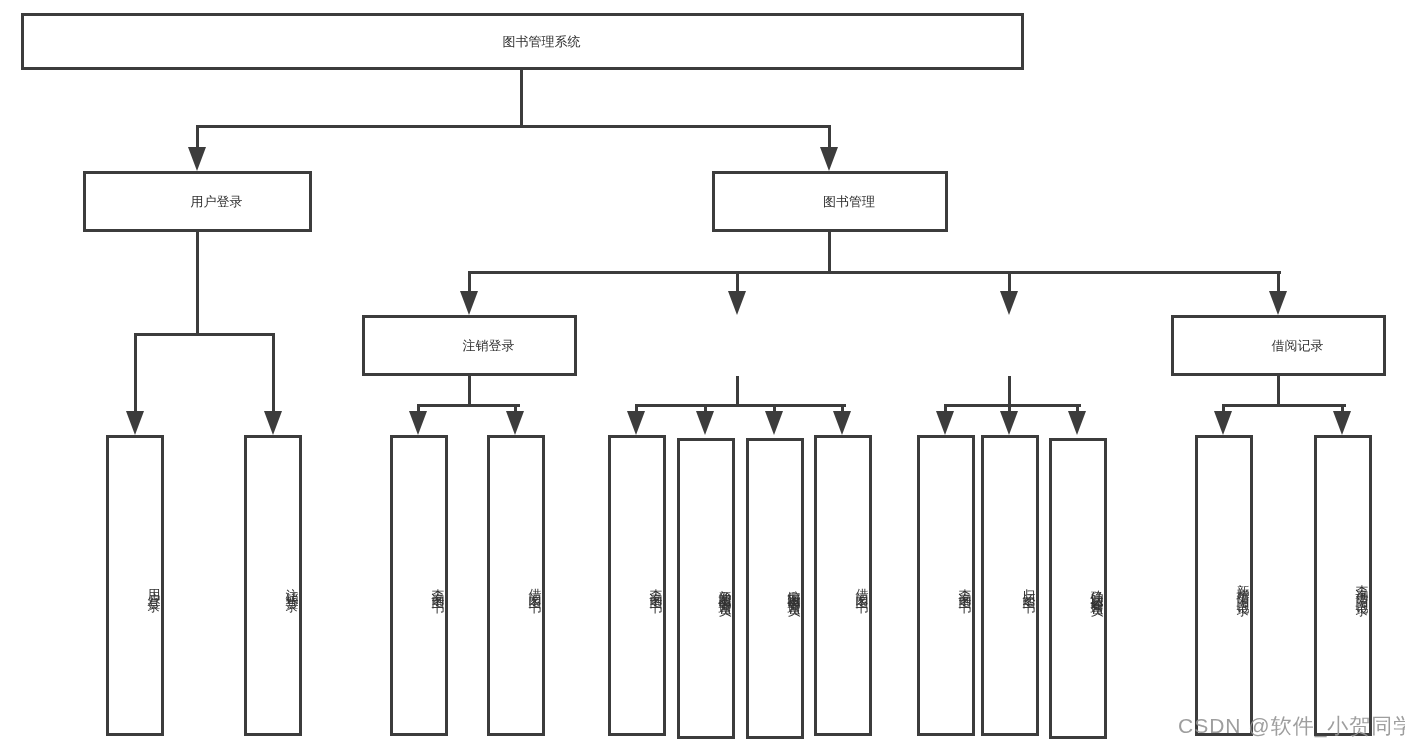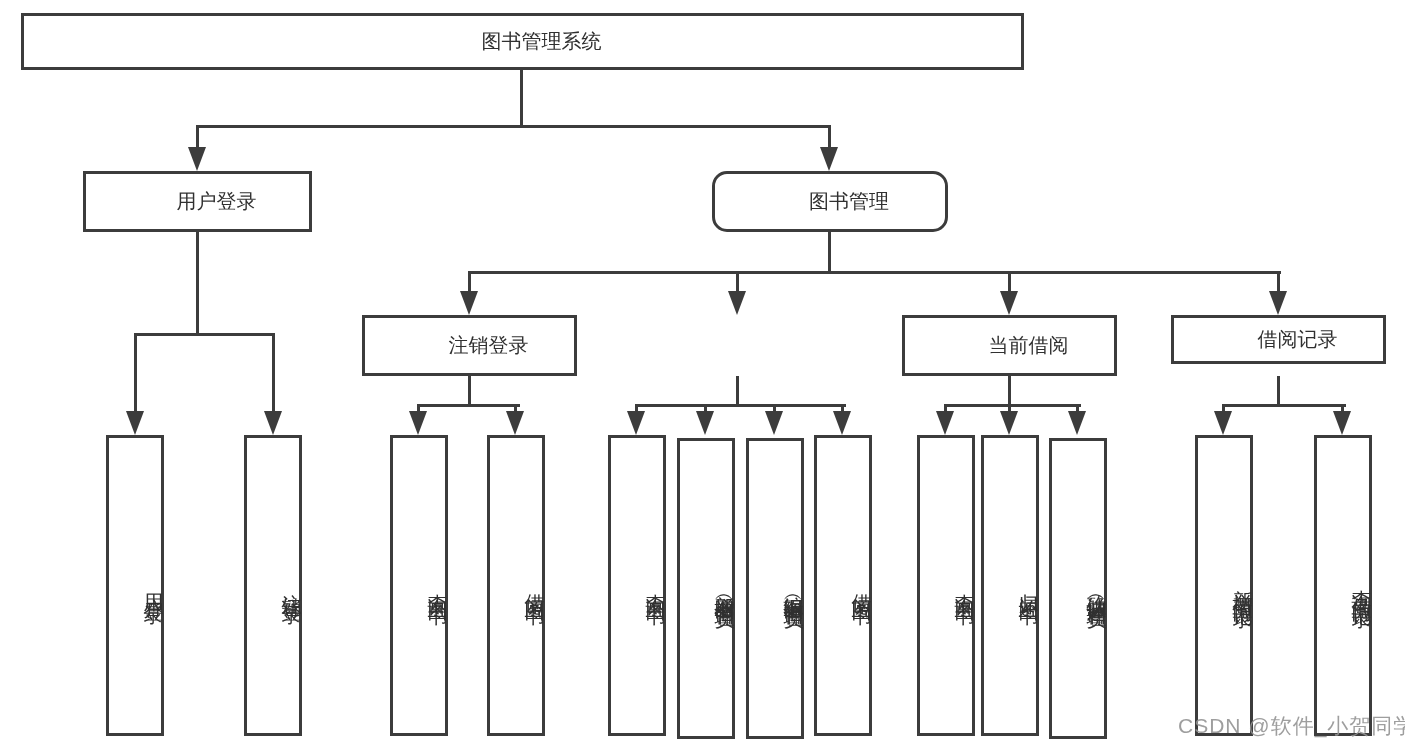--- a/index.html
+++ b/index.html
@@ -12,21 +12,21 @@
     overflow:hidden;
   }
   .box{
     position:absolute;
     box-sizing:border-box;
     border:3px solid #3c3c3c;
     background:#ffffff;
     display:flex;
     align-items:center;
     justify-content:center;
-    font-size:20px;
+    font-size:13px;
     color:#303030;
     padding-left:38px;
   }
   .vtext{
     writing-mode:vertical-rl;
     text-orientation:mixed;
     letter-spacing:4px;
     line-height:1;
     white-space:nowrap;
   }
@@ -61,21 +61,21 @@
   <div class="vline" style="left:520px;top:68px;height:59px;"></div>
   <div class="hline" style="left:196px;top:125px;width:635px;"></div>
   <div class="vline" style="left:196px;top:125px;height:24px;"></div>
   <div class="arrow" style="left:188px;top:147px;"></div>
   <div class="vline" style="left:828px;top:125px;height:24px;"></div>
   <div class="arrow" style="left:820px;top:147px;"></div>
 
   <div class="box" style="left:83px;top:171px;width:229px;height:61px;">
     <span>用户登录</span>
   </div>
-  <div class="box" style="left:712px;top:171px;width:236px;height:61px;border-radius:15px;">
+  <div class="box" style="left:712px;top:171px;width:236px;height:61px;">
     <span>图书管理</span>
   </div>
 
   <div class="vline" style="left:196px;top:230px;height:106px;"></div>
   <div class="hline" style="left:134px;top:333px;width:141px;"></div>
   <div class="vline" style="left:134px;top:333px;height:80px;"></div>
   <div class="arrow" style="left:126px;top:411px;"></div>
   <div class="vline" style="left:272px;top:333px;height:80px;"></div>
   <div class="arrow" style="left:264px;top:411px;"></div>
 
@@ -86,24 +86,21 @@
   <div class="vline" style="left:736px;top:271px;height:22px;"></div>
   <div class="arrow" style="left:728px;top:291px;"></div>
   <div class="vline" style="left:1008px;top:271px;height:22px;"></div>
   <div class="arrow" style="left:1000px;top:291px;"></div>
   <div class="vline" style="left:1277px;top:271px;height:22px;"></div>
   <div class="arrow" style="left:1269px;top:291px;"></div>
 
   <div class="box" style="left:362px;top:315px;width:215px;height:61px;">
     <span>注销登录</span>
   </div>
-  <div class="box" style="left:902px;top:315px;width:215px;height:61px;">
-    <span>当前借阅</span>
-  </div>
-  <div class="box" style="left:1171px;top:315px;width:215px;height:49px;">
+  <div class="box" style="left:1171px;top:315px;width:215px;height:61px;">
     <span>借阅记录</span>
   </div>
 
   <div class="vline" style="left:468px;top:376px;height:31px;"></div>
   <div class="hline" style="left:417px;top:404px;width:103px;"></div>
   <div class="vline" style="left:417px;top:404px;height:11px;"></div>
   <div class="arrow" style="left:409px;top:411px;"></div>
   <div class="vline" style="left:514px;top:404px;height:11px;"></div>
   <div class="arrow" style="left:506px;top:411px;"></div>
 

